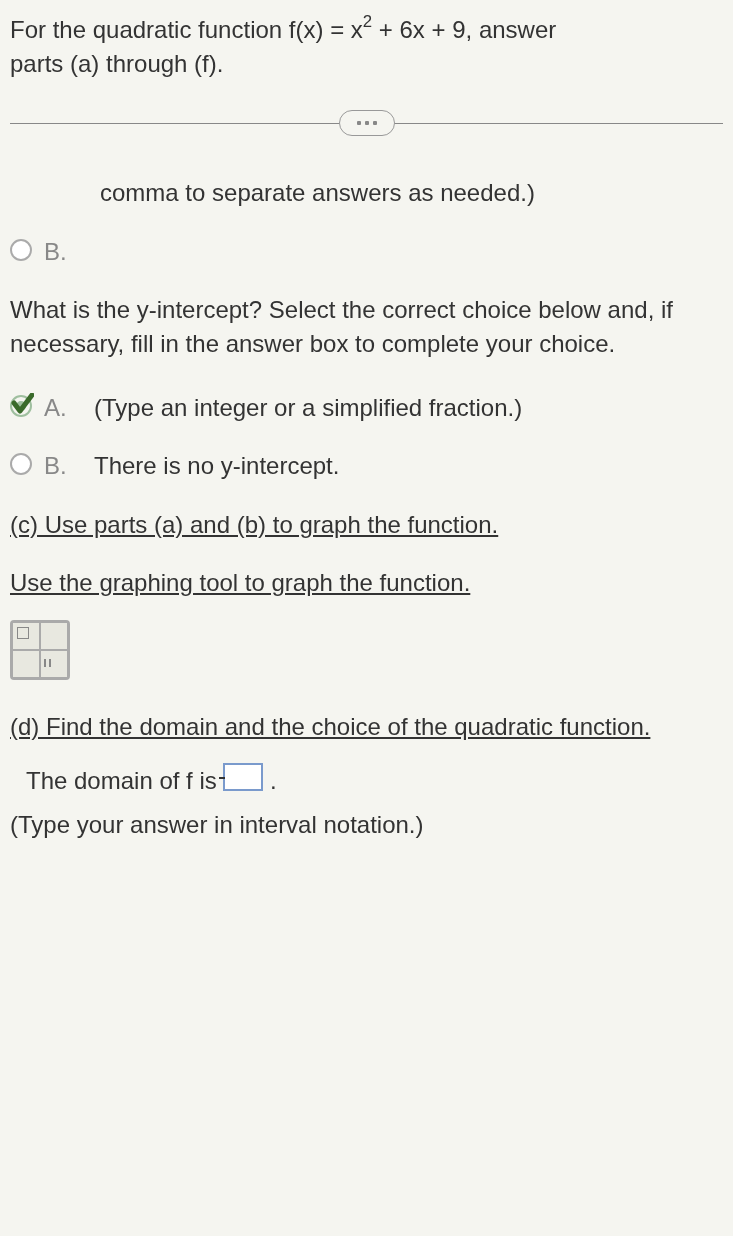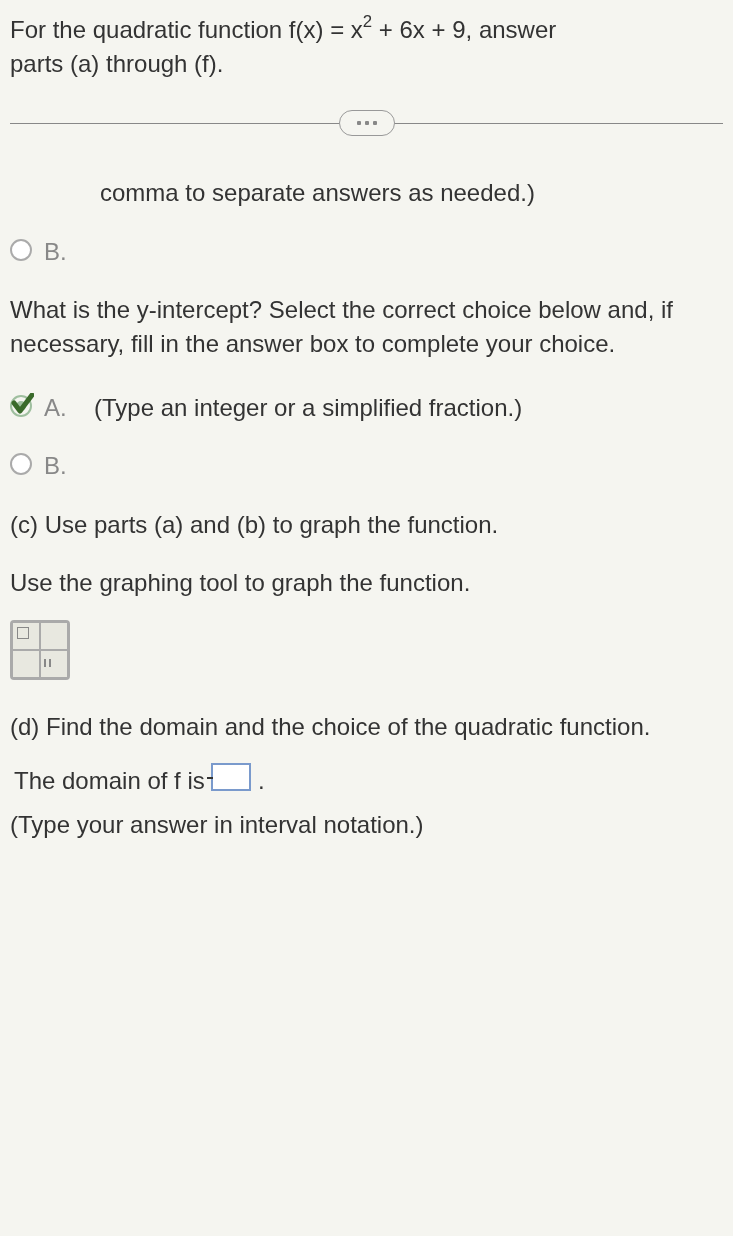--- a/index.html
+++ b/index.html
@@ -103,20 +103,21 @@
     }
     .highlight-box {
       background: #b8d4e8;
       padding: 2px 6px;
       display: inline-block;
     }
     .sub-hint {
     }
     .part-label {
       margin: 25px 0 20px 0;
+      text-decoration: underline;
     }
     .graph-tool {
       width: 60px;
       height: 60px;
       border: 2px solid #aaa;
       border-radius: 4px;
       background: #e8e8e0;
       display: grid;
       grid-template-columns: 1fr 1fr;
       grid-template-rows: 1fr 1fr;
@@ -140,21 +141,21 @@
       content: "";
       position: absolute;
       left: 3px;
       top: 8px;
       font-size: 10px;
       width: 12px;
       height: 8px;
       background: linear-gradient(to right, #888 20%, transparent 20%, transparent 40%, #888 40%, #888 60%, transparent 60%);
     }
     .answer-line {
-      margin: 20px 0 10px 4px;
+      margin: 20px 0 10px 16px;
     }
     .answer-box {
       display: inline-block;
       border: 2px solid #7a9acc;
       width: 40px;
       height: 28px;
       vertical-align: middle;
       background: #fff;
       position: relative;
       top: -5px;
@@ -208,20 +209,21 @@
   </div>
   <div class="option-letter">A.</div>
   <div class="option-body">
     <div class="sub-hint">(Type an integer or a simplified fraction.)</div>
   </div>
 </div>
 
 <div class="option-row">
   <div class="radio"></div>
   <div class="option-letter">B.</div>
+  <div class="option-body">There is no y-intercept.</div>
 </div>
 
 <div class="part-label">(c) Use parts (a) and (b) to graph the function.</div>
 <div class="part-label">Use the graphing tool to graph the function.</div>
 
 <div class="graph-tool">
   <div class="graph-cell tl"></div>
   <div class="graph-cell"></div>
   <div class="graph-cell"></div>
   <div class="graph-cell br"></div>

